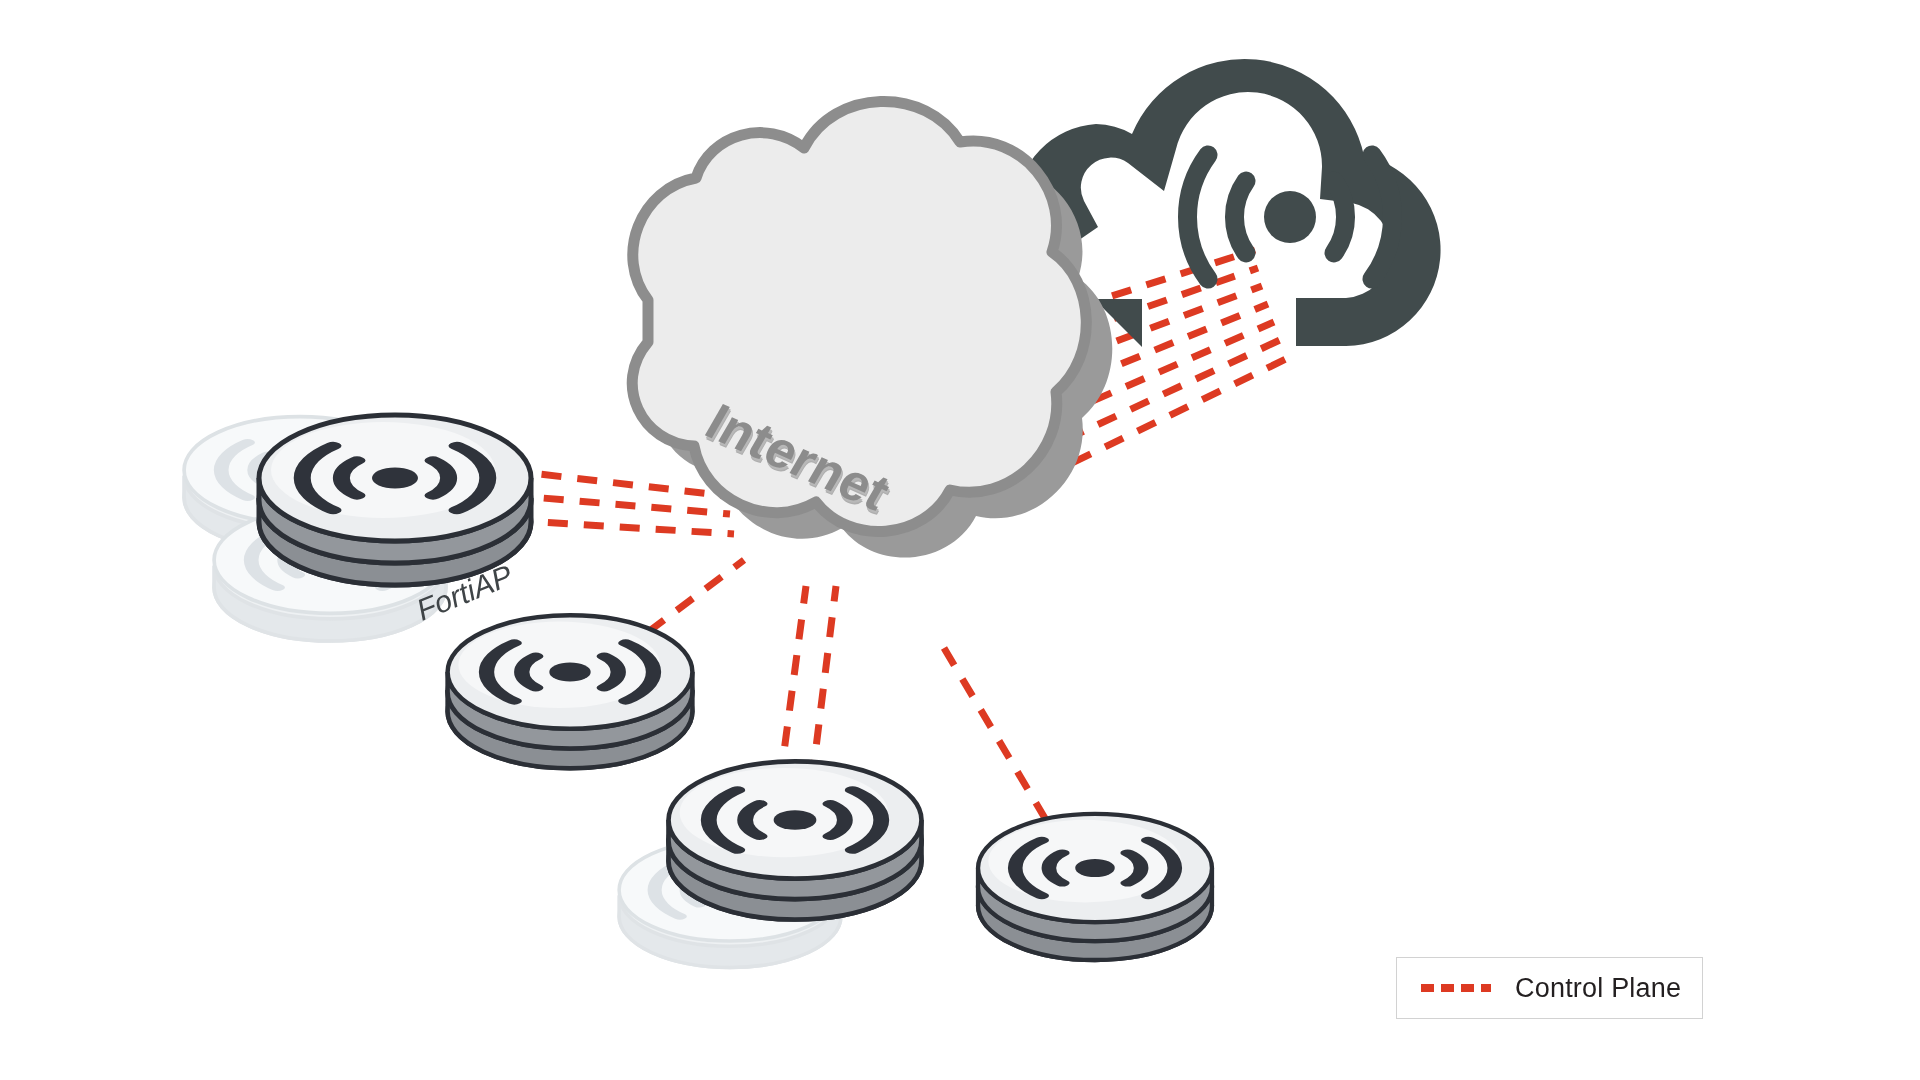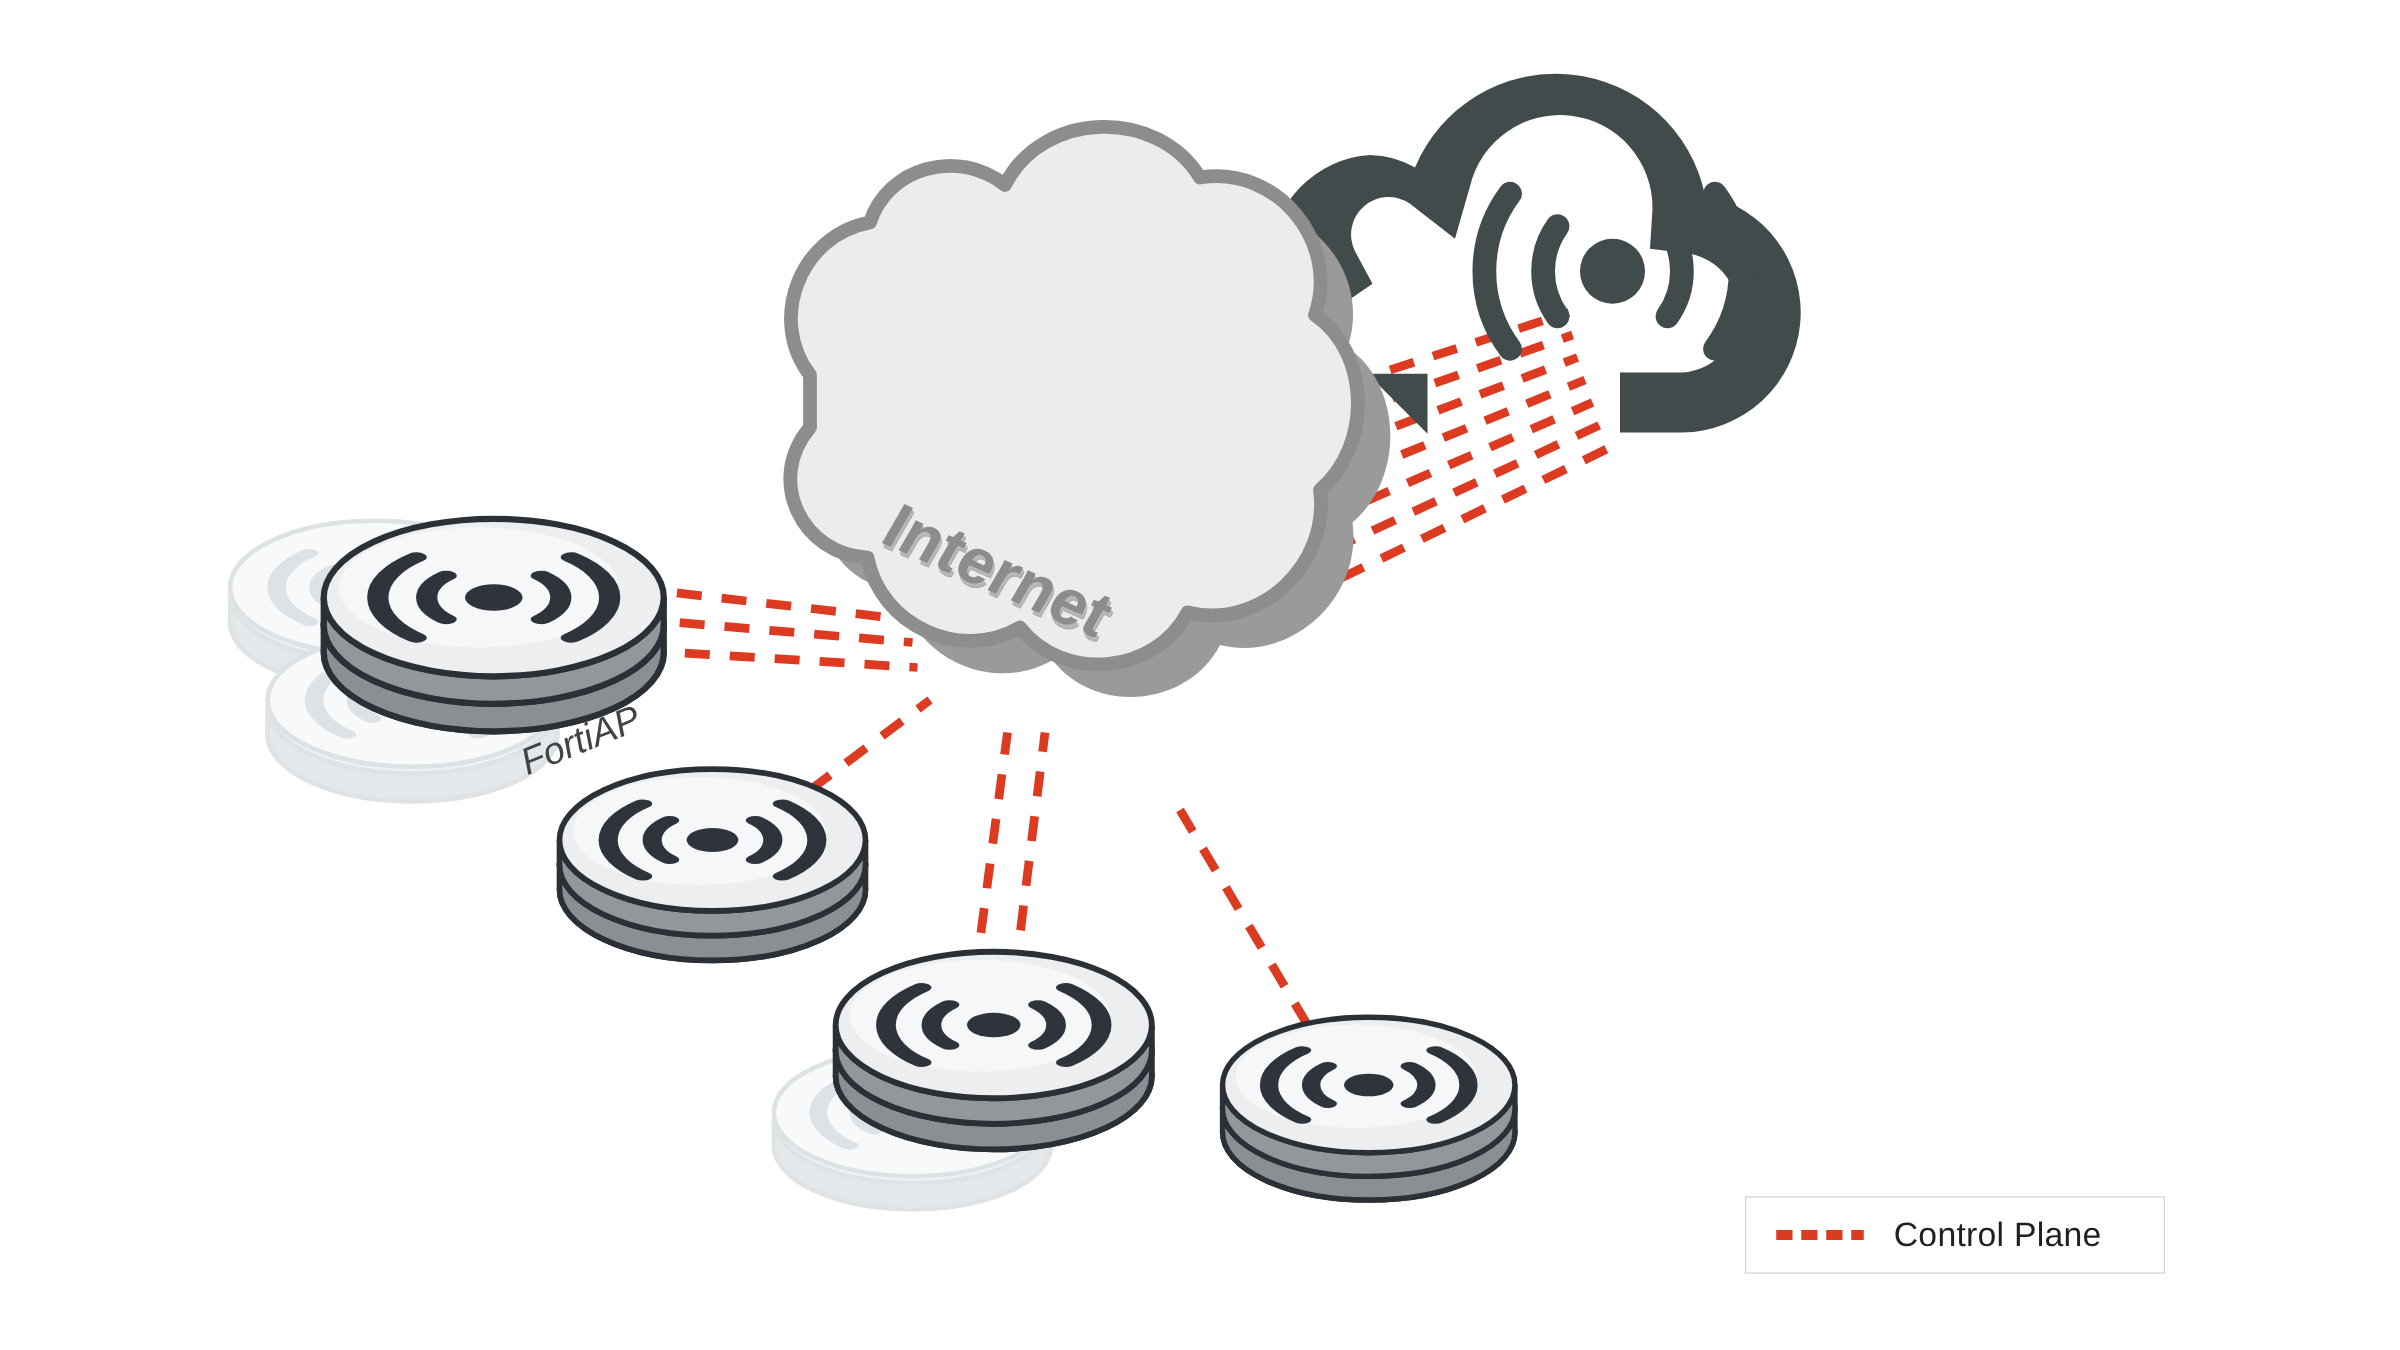--- a/index.html
+++ b/index.html
@@ -23,21 +23,21 @@
     position: absolute;
     left: 0;
     top: 0;
     width: 1920px;
     height: 1080px;
   }
   .legend-box {
     position: absolute;
     left: 1396px;
     top: 957px;
-    width: 336px;
+    width: 307px;
     height: 62px;
     box-sizing: border-box;
     border: 1px solid #d2d2d2;
     background: #ffffff;
     display: flex;
     align-items: center;
     padding-left: 22px;
   }
   .legend-swatch {
     width: 74px;

